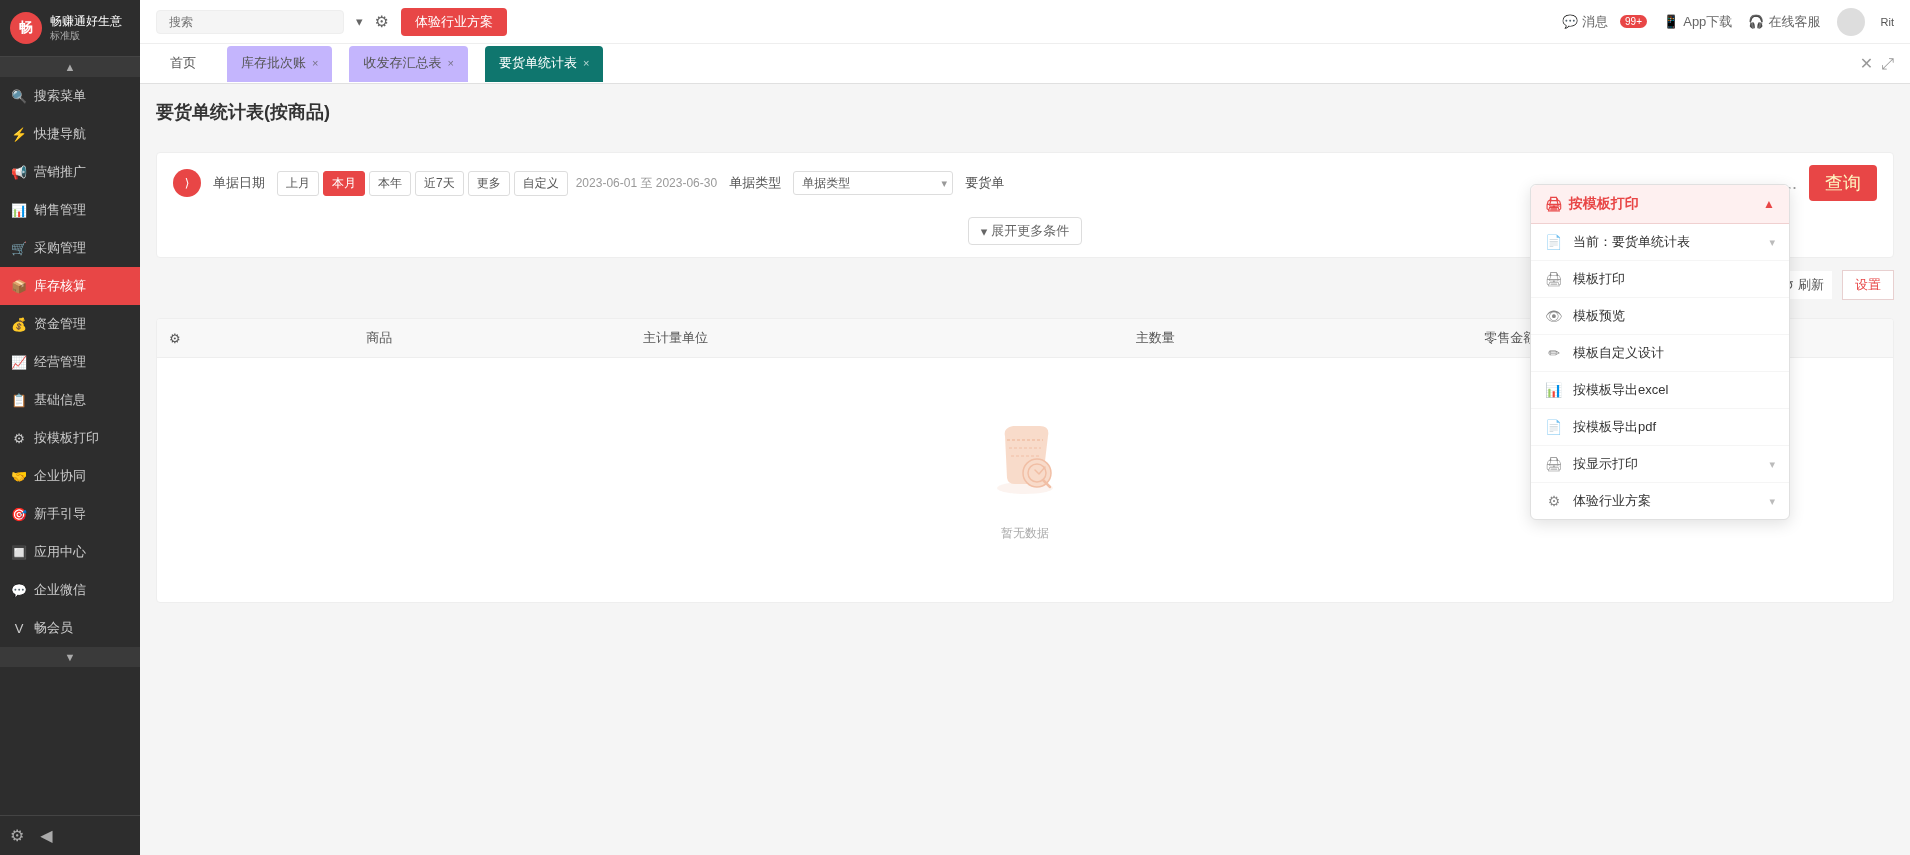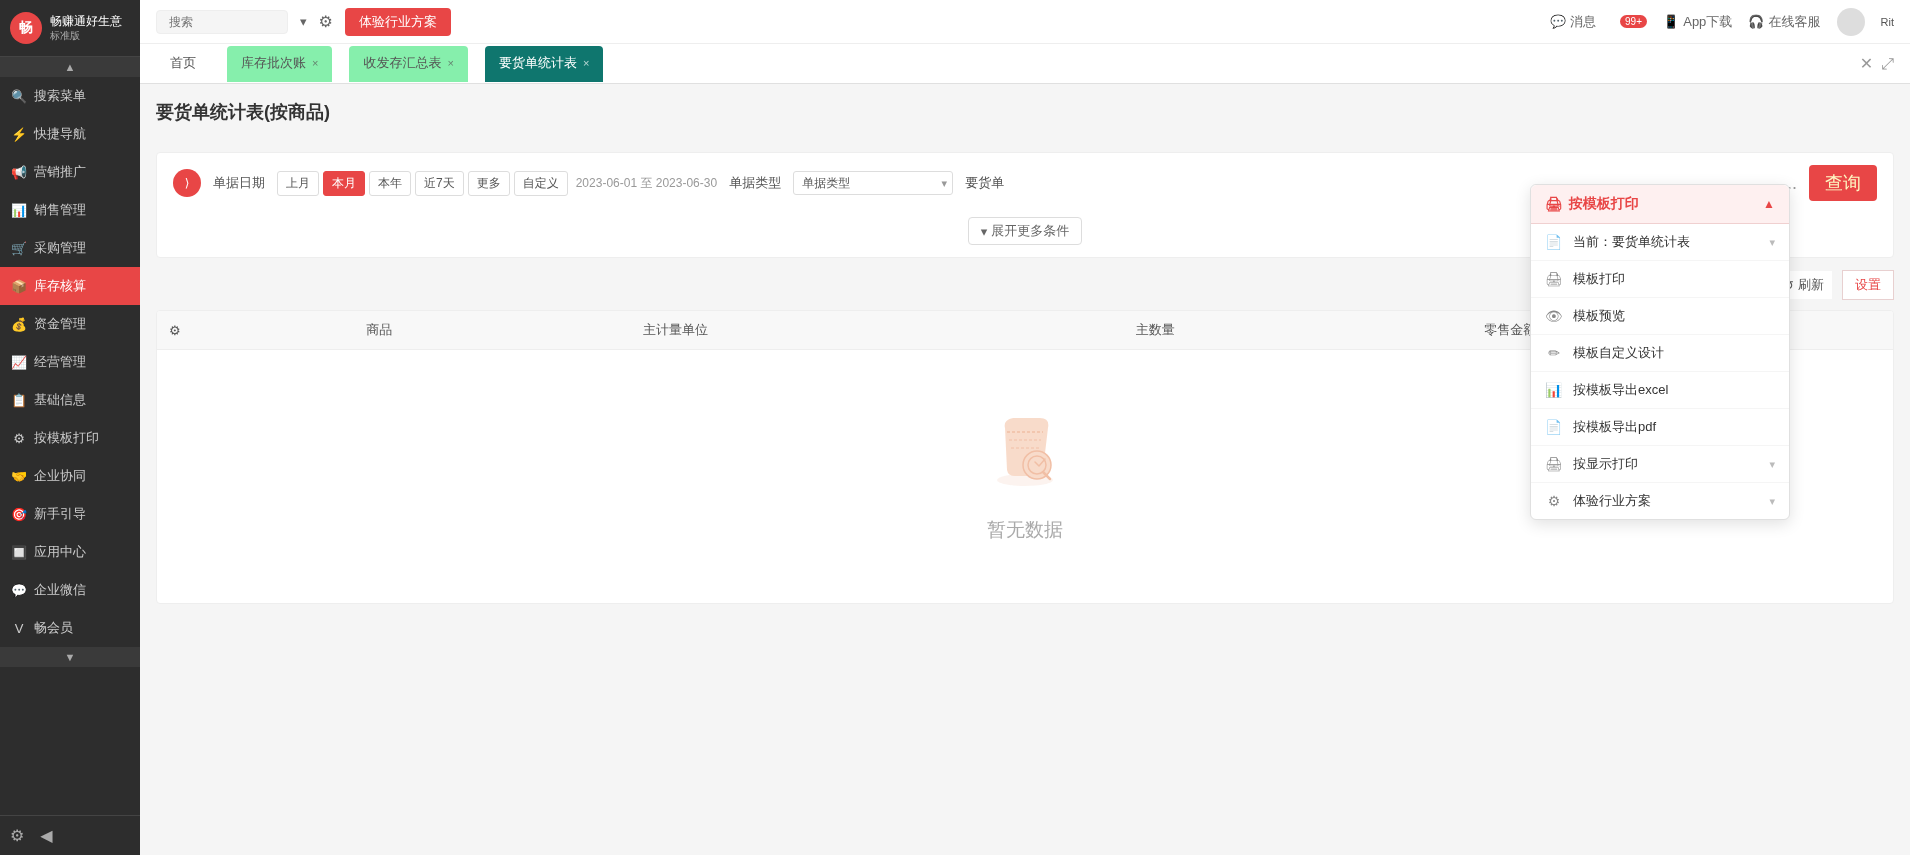--- a/index.html
+++ b/index.html
@@ -84,21 +84,21 @@
       display: flex;
       align-items: center;
       gap: 12px;
       flex-shrink: 0;
     }
     .topbar-search {
       background: #f5f5f5;
       border: 1px solid #eee;
       border-radius: 4px;
       padding: 4px 12px;
-      width: 132px;
+      width: 188px;
       font-size: 12px;
       color: #999;
     }
     .topbar-dropdown { color: #666; cursor: pointer; }
     .topbar-settings { color: #666; cursor: pointer; font-size: 16px; }
     .topbar-trial {
       background: #e84646;
       color: #fff;
       border: none;
       border-radius: 4px;
@@ -113,21 +113,21 @@
       gap: 16px;
       color: #666;
       font-size: 13px;
     }
     .topbar-badge {
       background: #e84646;
       color: #fff;
       border-radius: 10px;
       font-size: 10px;
       padding: 1px 5px;
-      margin-left: 20px;
+      margin-left: 8px;
     }
     .topbar-right-item { display: flex; align-items: center; gap: 4px; cursor: pointer; }
     .topbar-avatar {
       width: 28px;
       height: 28px;
       background: #ddd;
       border-radius: 50%;
     }
     .topbar-username { color: #555; font-size: 11px; }
 
@@ -157,21 +157,21 @@
       background: #0f766e;
       color: #fff;
       border-radius: 4px 4px 0 0;
     }
     .tab-close {
       font-size: 11px;
       cursor: pointer;
       opacity: 0.7;
     }
     .tab-home { color: #555; }
-    .tab-with-close { background: #86efac; border-radius: 4px 4px 0 0; }
+    .tab-with-close { background: #c4b5fd; border-radius: 4px 4px 0 0; }
     .tabs-window-controls {
       margin-left: auto;
       display: flex;
       gap: 8px;
       align-items: center;
     }
     .window-btn { cursor: pointer; font-size: 16px; color: #999; }
 
     
     .content {
@@ -309,21 +309,21 @@
       align-items: center;
       justify-content: center;
       padding: 60px 0;
       color: #999;
     }
     .empty-icon {
       font-size: 64px;
       margin-bottom: 12px;
       opacity: 0.6;
     }
-    .empty-text { font-size: 19px; color: #aaa; }
+    .empty-text { font-size: 12px; color: #aaa; }
 
     
     .dropdown-menu {
       position: absolute;
       top: 100px;
       right: 120px;
       width: 260px;
       background: #fff;
       border: 1px solid #e0e0e0;
       border-radius: 6px;
@@ -408,21 +408,21 @@
       cursor: pointer;
       padding: 4px;
     }
 
     
     .action-bar {
       display: flex;
       align-items: center;
       justify-content: flex-end;
       gap: 10px;
-      margin-bottom: 10px;
+      margin-bottom: 18px;
     }
 
     .action-btn {
       display: flex;
       align-items: center;
       gap: 4px;
       background: #fff;
       color: #555;
       border: none;
       font-size: 13px;

